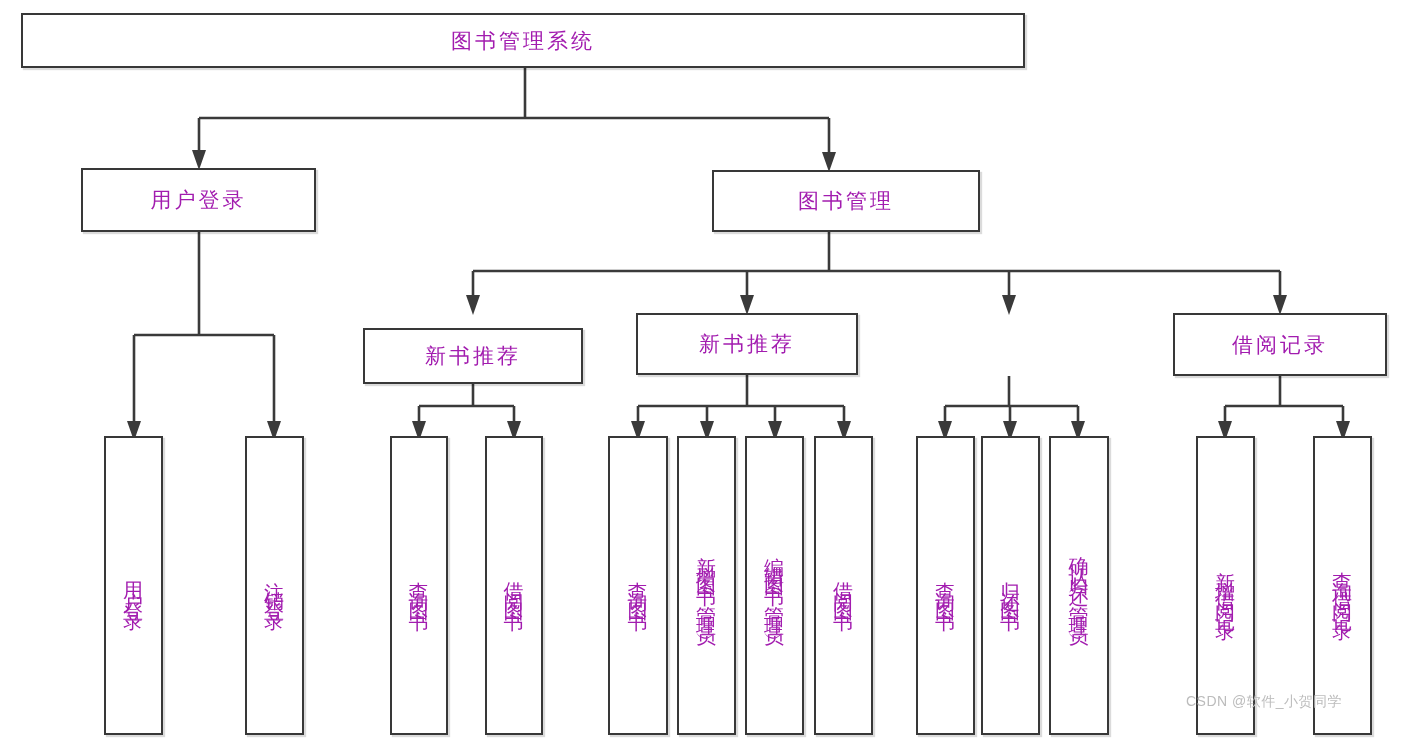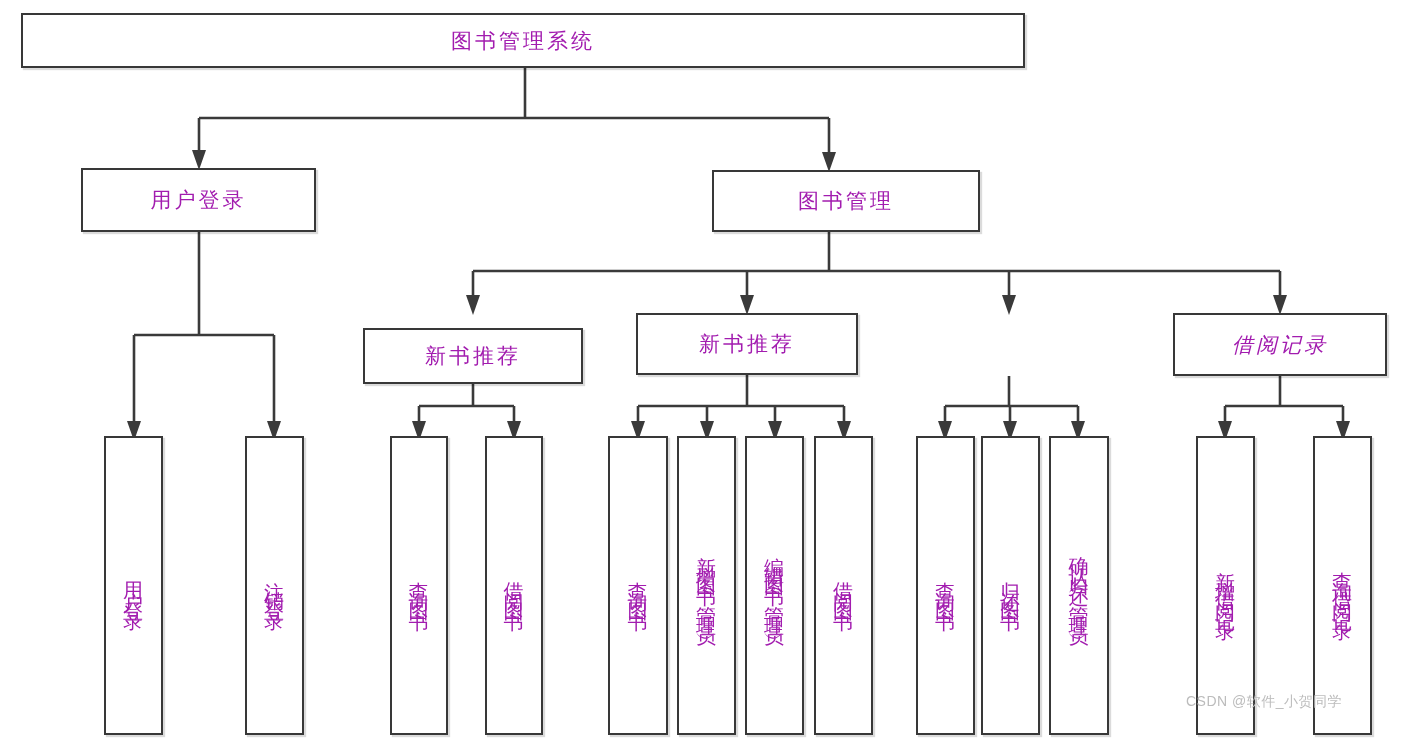--- a/index.html
+++ b/index.html
@@ -116,21 +116,21 @@
       <polygon points="1336,421 1350,421 1343,441" fill="#3a3a3a"></polygon>
     </svg>
 
   <div class="node hbox" style="left:21px; top:13px; width:1004px; height:55px;">图书管理系统</div>
 
   <div class="node hbox" style="left:81px; top:168px; width:235px; height:64px;">用户登录</div>
   <div class="node hbox" style="left:712px; top:170px; width:268px; height:62px;">图书管理</div>
 
   <div class="node hbox" style="left:363px; top:328px; width:220px; height:56px;text-align:right;">新书推荐</div>
   <div class="node hbox" style="left:636px; top:313px; width:222px; height:62px;">新书推荐</div>
-  <div class="node hbox" style="left:1173px; top:313px; width:214px; height:63px;font-style:italic;">借阅记录</div>
+  <div class="node hbox" style="left:1173px; top:313px; width:214px; height:63px;">借阅记录</div>
 
   <div class="node vbox" style="left:104px; top:436px; width:59px; height:299px;">用户登录</div>
   <div class="node vbox" style="left:245px; top:436px; width:59px; height:299px;">注销登录</div>
 
   <div class="node vbox" style="left:390px; top:436px; width:58px; height:299px;">查询图书</div>
   <div class="node vbox" style="left:485px; top:436px; width:58px; height:299px;">借阅图书</div>
 
   <div class="node vbox" style="left:608px; top:436px; width:60px; height:299px;">查询图书</div>
   <div class="node vbox" style="left:677px; top:436px; width:59px; height:299px;">新增图书（管理员）</div>
   <div class="node vbox" style="left:745px; top:436px; width:59px; height:299px;">编辑图书（管理员）</div>

